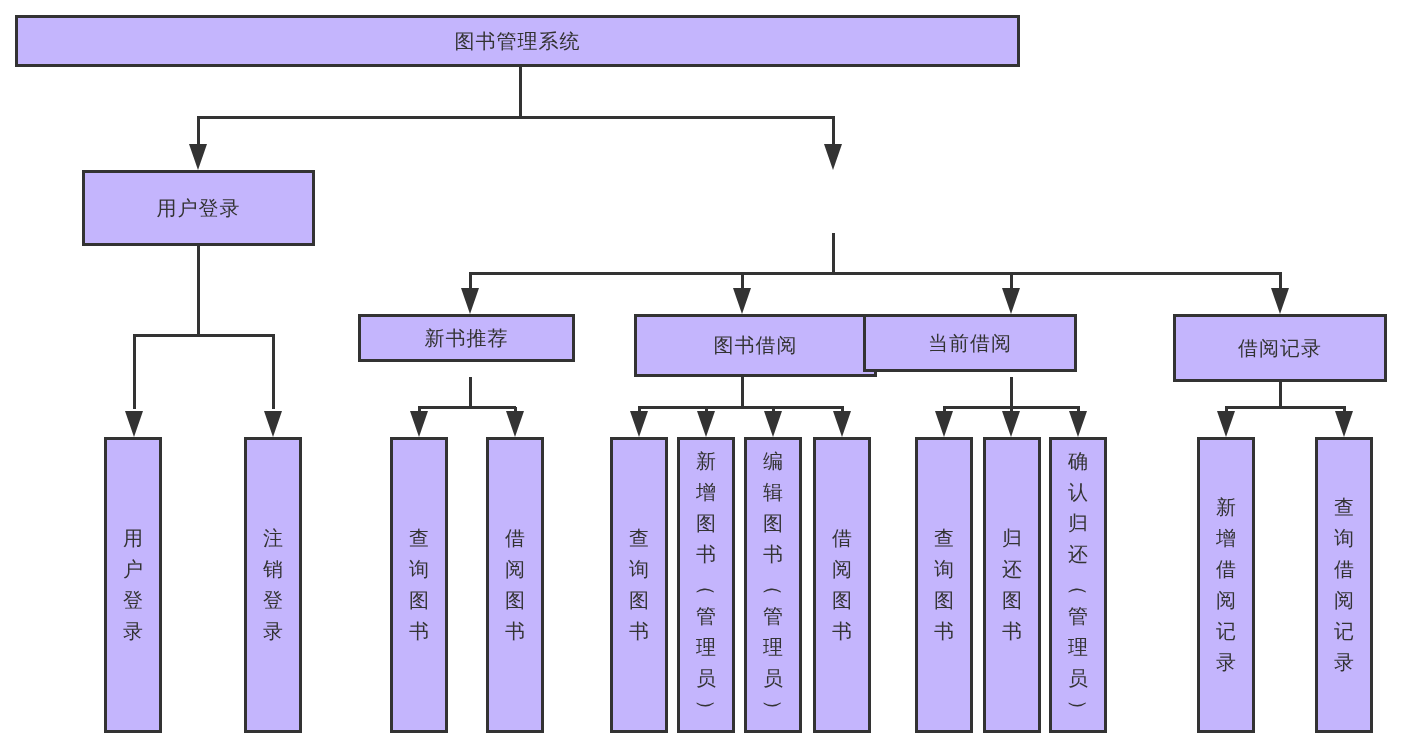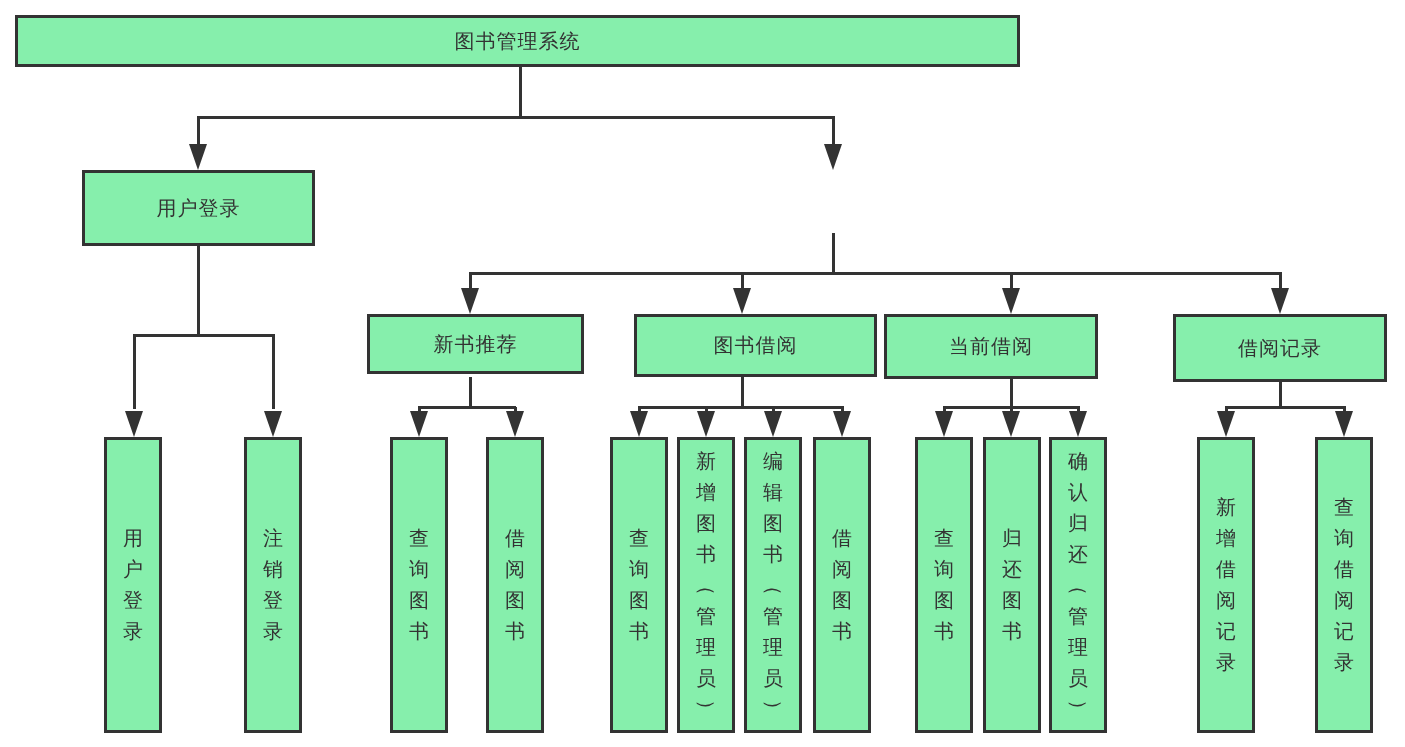--- a/index.html
+++ b/index.html
@@ -2,21 +2,21 @@
 <html><head>
 <meta charset="utf-8">
 <style>
   html,body { margin:0; padding:0; background:#ffffff; }
   .canvas {
     position:relative; width:1405px; height:747px; background:#ffffff;
     font-family:"Liberation Sans","DejaVu Sans",sans-serif; color:#333333;
     overflow:hidden;
   }
   .box {
-    position:absolute; box-sizing:border-box; background:#86efac;
+    position:absolute; box-sizing:border-box; background:#c4b5fd;
     border:3px solid #333333; display:flex; align-items:center; justify-content:center;
     font-size:20px; color:#333333; letter-spacing:1px; z-index:2;
   }
   .vbox { flex-direction:column; letter-spacing:0; }
   .vchar { display:block; height:31px; line-height:31px; width:100%; text-align:center; font-size:20px; }
   .vchar.rot { transform:rotate(90deg); }
   .vl { position:absolute; width:3px; background:#333333; z-index:1; }
   .hl { position:absolute; height:3px; background:#333333; z-index:1; }
   .arr {
     position:absolute; width:0; height:0; z-index:1;
@@ -31,23 +31,23 @@
 </style>
 </head>
 <body>
 
 <div class="canvas">
 
   <div class="box" style="left:15px;top:15px;width:1005px;height:52px">图书管理系统</div>
 
   <div class="box" style="left:82px;top:170px;width:233px;height:76px">用户登录</div>
 
-  <div class="box" style="left:367px;top:314px;width:217px;height:60px">新书推荐</div>
+  <div class="box" style="left:358px;top:314px;width:217px;height:48px">新书推荐</div>
   <div class="box" style="left:634px;top:314px;width:243px;height:63px">图书借阅</div>
-  <div class="box" style="left:884px;top:314px;width:214px;height:65px">当前借阅</div>
+  <div class="box" style="left:863px;top:314px;width:214px;height:58px">当前借阅</div>
   <div class="box" style="left:1173px;top:314px;width:214px;height:68px">借阅记录</div>
 
   <div class="box vbox" style="left:104px;top:437px;width:58px;height:296px">
       <span class="vchar">用</span>
       <span class="vchar">户</span>
       <span class="vchar">登</span>
       <span class="vchar">录</span>
     </div>
   <div class="box vbox" style="left:244px;top:437px;width:58px;height:296px">
       <span class="vchar">注</span>

